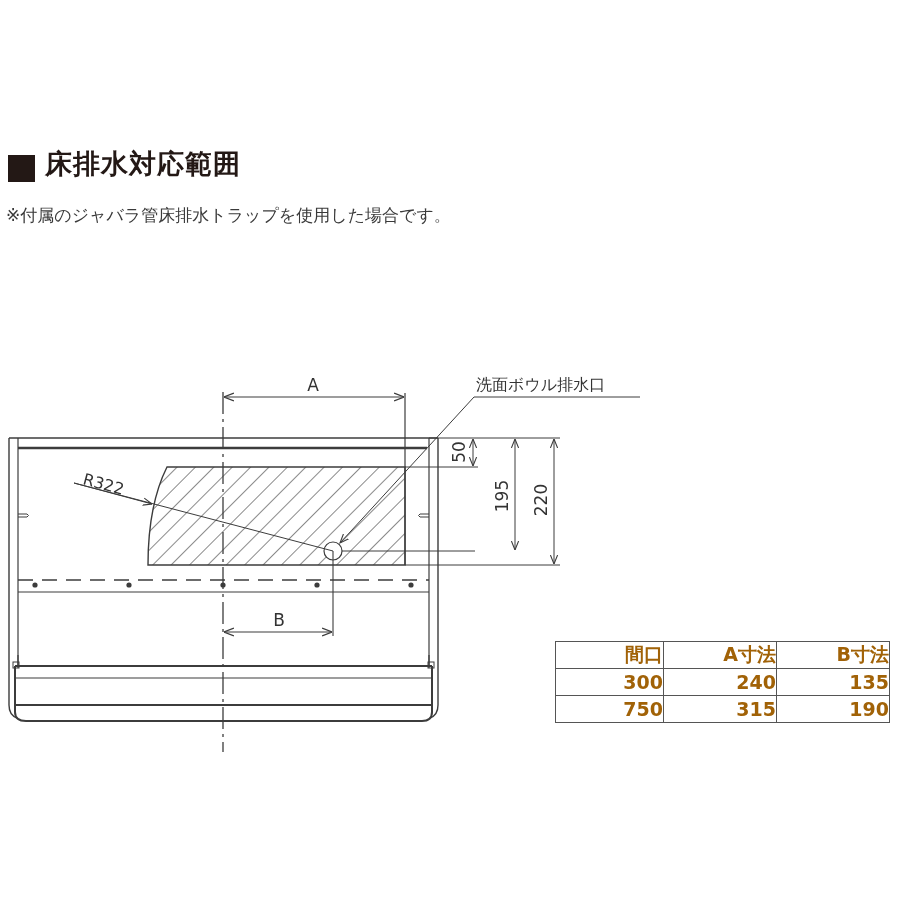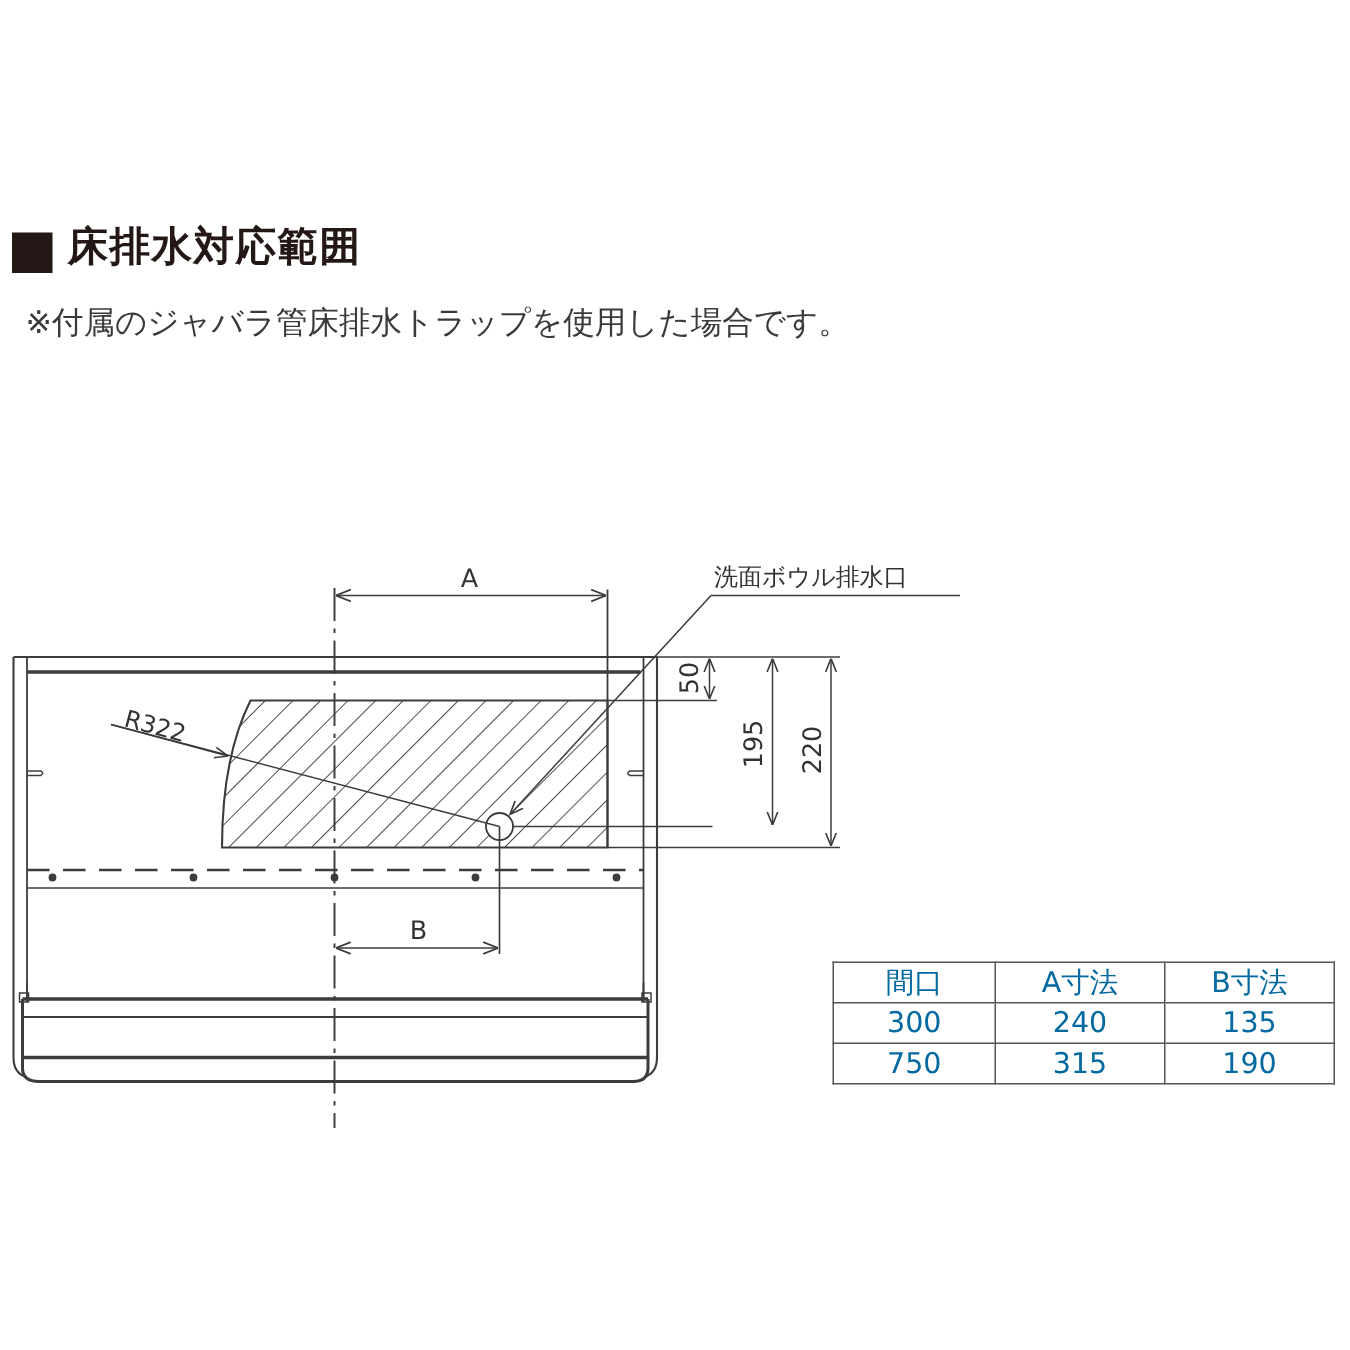--- a/index.html
+++ b/index.html
@@ -2,26 +2,26 @@
 <html><head>
   <meta charset="utf-8">
   <style>
     html, body { margin: 0; padding: 0; background: #ffffff; }
     body { width: 900px; height: 900px; position: relative; overflow: hidden;
            font-family: "DejaVu Sans", "Liberation Sans", sans-serif; color: #333333; }
     .heading { position: absolute; left: 8px; top: 146px; display: flex; align-items: flex-end; }
     .heading .square { width: 27px; height: 27px; background: #231815; margin-right: 10px; }
     .heading .title { font-size: 27px; font-weight: bold; color: #231815; letter-spacing: 1px; }
     .notes { position: absolute; left: 6px; top: 200px; margin: 0; padding: 0; list-style: none; }
-    .notes li { font-size: 21px; line-height: 31px; color: #3a3a3a; white-space: nowrap; margin-left: 11px; }
+    .notes li { font-size: 17px; line-height: 31px; color: #3a3a3a; white-space: nowrap; }
     .diagram { position: absolute; left: 0; top: 0; }
     .dim-table { position: absolute; left: 555px; top: 641px; border-collapse: collapse; }
     .dim-table th, .dim-table td {
-      border: 1.5px solid #555555; font-size: 19px; font-weight: normal; color: #0369a1;
-      text-align: center; height: 26px; padding: 0; }
+      border: 1.5px solid #555555; font-size: 19px; font-weight: bold; color: #a16207;
+      text-align: right; height: 26px; padding: 0; }
     .dim-table .c0 { width: 107px; }
     .dim-table .c1 { width: 112px; }
     .dim-table .c2 { width: 112px; margin-left: 24px; }
     .svg-text { font-family: "DejaVu Sans", "Liberation Sans", sans-serif; fill: #333333; }
   </style>
 </head>
 <body>
 
 <div class="heading">
   <div class="square"></div>

